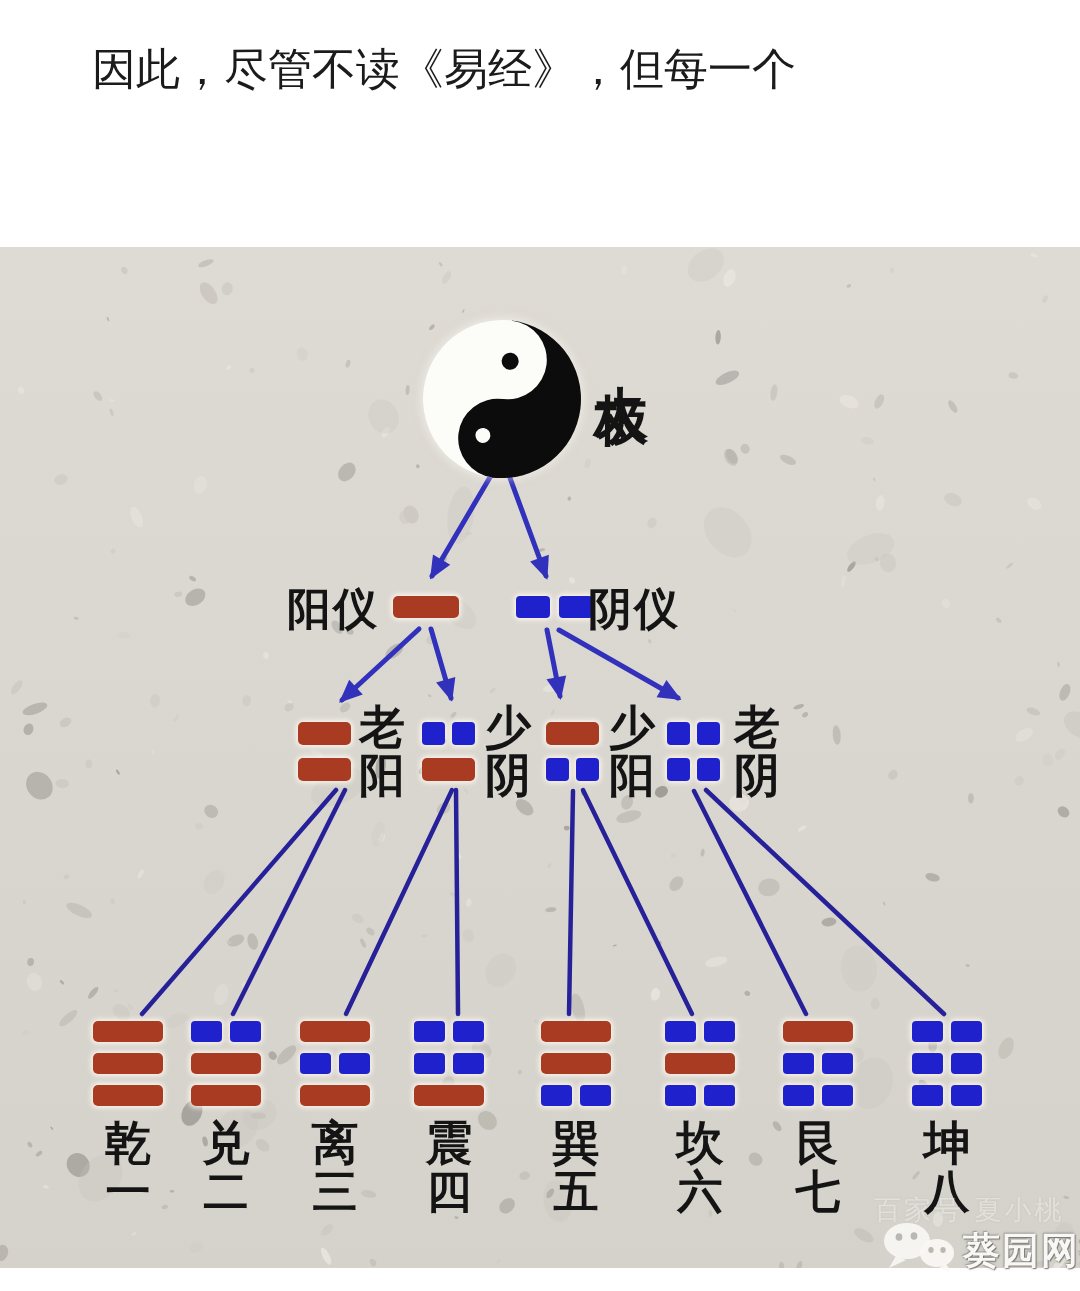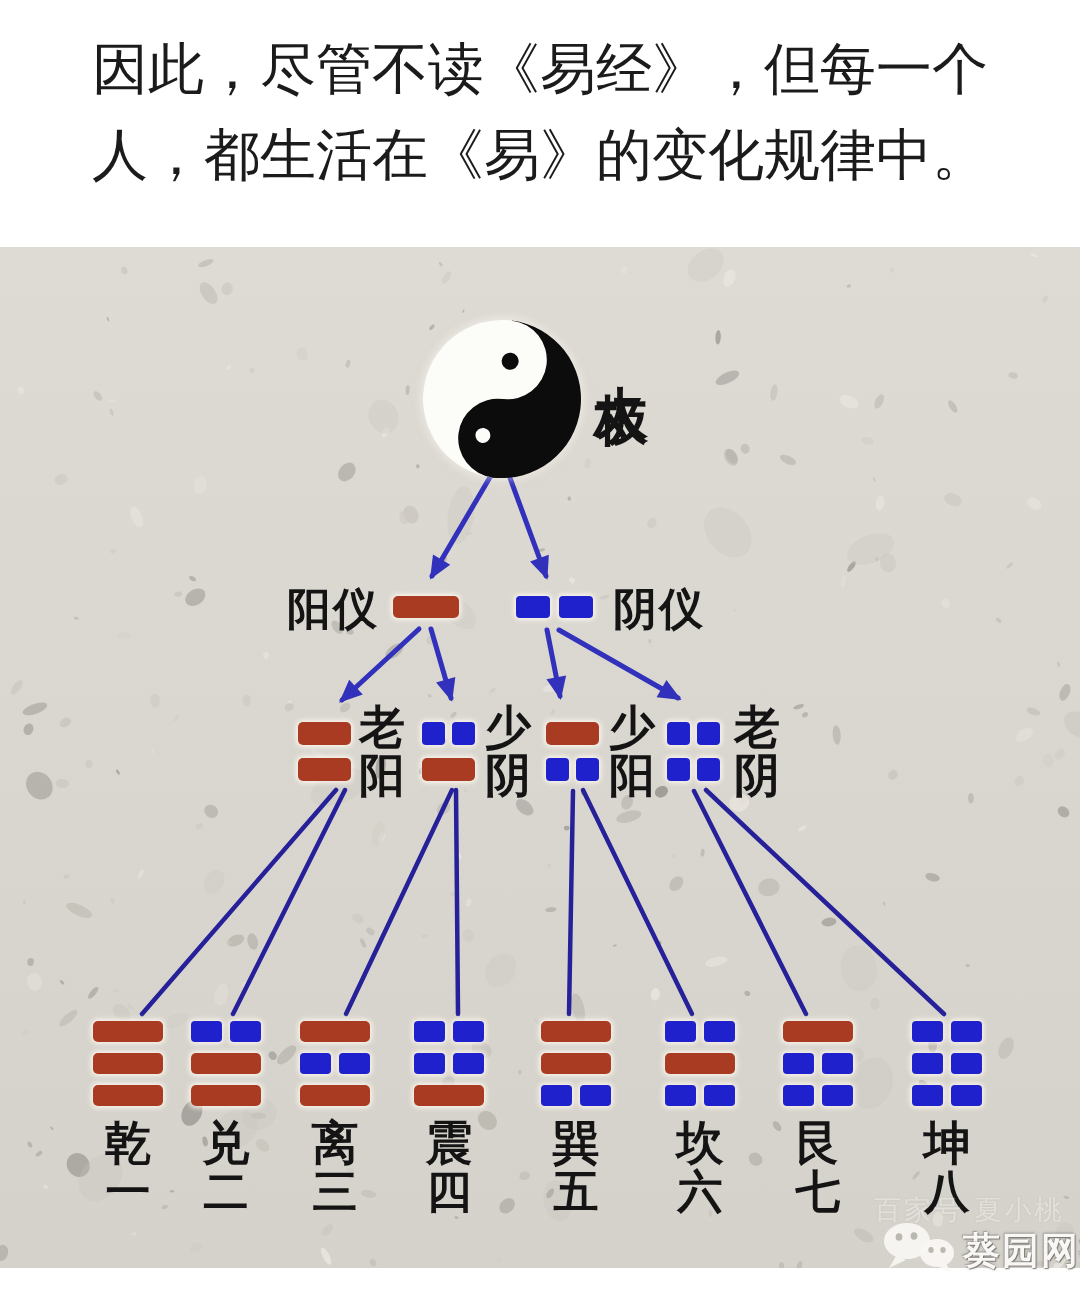--- a/index.html
+++ b/index.html
@@ -3,21 +3,21 @@
 <meta charset="utf-8">
 <style>
   html,body { margin:0; padding:0; background:#ffffff; }
   #page {
     position:relative; width:1080px; height:1291px; overflow:hidden;
     background:#ffffff; font-family:"Liberation Sans", sans-serif;
   }
   
   .hline {
     position:absolute; left:92px; white-space:nowrap;
-    font-size:56px; line-height:70px; font-weight:400; color:#1b1b1b;
+    font-size:44px; line-height:70px; font-weight:400; color:#1b1b1b;
   }
   #hl1 { top:34px; }
   #hl2 { top:120px; }
 
   
   #bg {
     position:absolute; left:0; top:247px; width:1080px; height:1021px;
     background:linear-gradient(#dedbd4,#d5d2cb);
   }
   #speckles { position:absolute; left:0; top:0; width:100%; height:100%; }
@@ -49,21 +49,21 @@
   .bar-yin  { display:flex; justify-content:space-between; }
   .bar-yin .seg { height:100%; width:44%; background:#1f21cd; border-radius:4px; box-shadow:0 0 5px 2px rgba(255,250,241,.85); }
 
   
   #yangyi-bar { left:393px; top:596px; }
   #yangyi-bar .bar-row { width:66px; height:22px; }
   #yinyi-bar { left:516px; top:596px; }
   #yinyi-bar .bar-row { width:77px; height:22px; }
   .yi-label { position:absolute; font-size:44px; font-weight:700; color:#141414; white-space:nowrap; letter-spacing:2px; line-height:46px; }
   #yangyi-label { left:287px; top:586px; }
-  #yinyi-label  { left:613px; top:586px; }
+  #yinyi-label  { left:588px; top:586px; }
 
   
   .sixiang-bars .bar-row { width:53px; height:23px; margin-bottom:13px; }
   #sx0 { left:298px; top:722px; }
   #sx1 { left:422px; top:722px; }
   #sx2 { left:546px; top:722px; }
   #sx3 { left:667px; top:722px; }
   .sixiang-label { position:absolute; width:48px; text-align:center; font-size:46px; line-height:48px; font-weight:700; color:#141414; }
   .sx-top    { top:703px; }
   .sx-bottom { top:751px; }
@@ -93,21 +93,20 @@
     letter-spacing:2px; color:rgba(254,253,251,.96); white-space:nowrap;
     text-shadow:1px 1px 1px rgba(110,108,104,.85), -1px -1px 1px rgba(110,108,104,.45), 0 0 3px rgba(130,128,124,.6);
   }
 </style>
 </head>
 <body>
 
 <div id="page">
 
   <div class="hline" id="hl1">因此，尽管不读《易经》，但每一个</div>
-  <div class="hline" id="hl2">人，都生活在《易》的变化规律中。</div>
 
   <div id="bg">
     <svg id="speckles" xmlns="http://www.w3.org/2000/svg" viewBox="0 0 1080 1021" preserveAspectRatio="none">
         <ellipse cx="805.1" cy="467.7" rx="3.2" ry="2.3" fill="#a9a69f" opacity="0.68" transform="rotate(147 805.1 467.7)"></ellipse>
         <ellipse cx="380.7" cy="520.0" rx="11.9" ry="5.0" fill="#8f8c87" opacity="0.62" transform="rotate(97 380.7 520.0)"></ellipse>
         <ellipse cx="482.3" cy="182.8" rx="3.2" ry="2.1" fill="#c2bfb8" opacity="0.43" transform="rotate(73 482.3 182.8)"></ellipse>
         <ellipse cx="65.5" cy="475.3" rx="6.2" ry="4.3" fill="#b6b3ac" opacity="0.38" transform="rotate(148 65.5 475.3)"></ellipse>
         <ellipse cx="867.5" cy="193.9" rx="6.3" ry="3.7" fill="#cdcac3" opacity="0.48" transform="rotate(13 867.5 193.9)"></ellipse>
         <ellipse cx="252.7" cy="694.5" rx="8.4" ry="5.1" fill="#b6b3ac" opacity="0.76" transform="rotate(78 252.7 694.5)"></ellipse>
         <ellipse cx="68.3" cy="771.2" rx="11.4" ry="4.1" fill="#c2bfb8" opacity="0.78" transform="rotate(139 68.3 771.2)"></ellipse>

